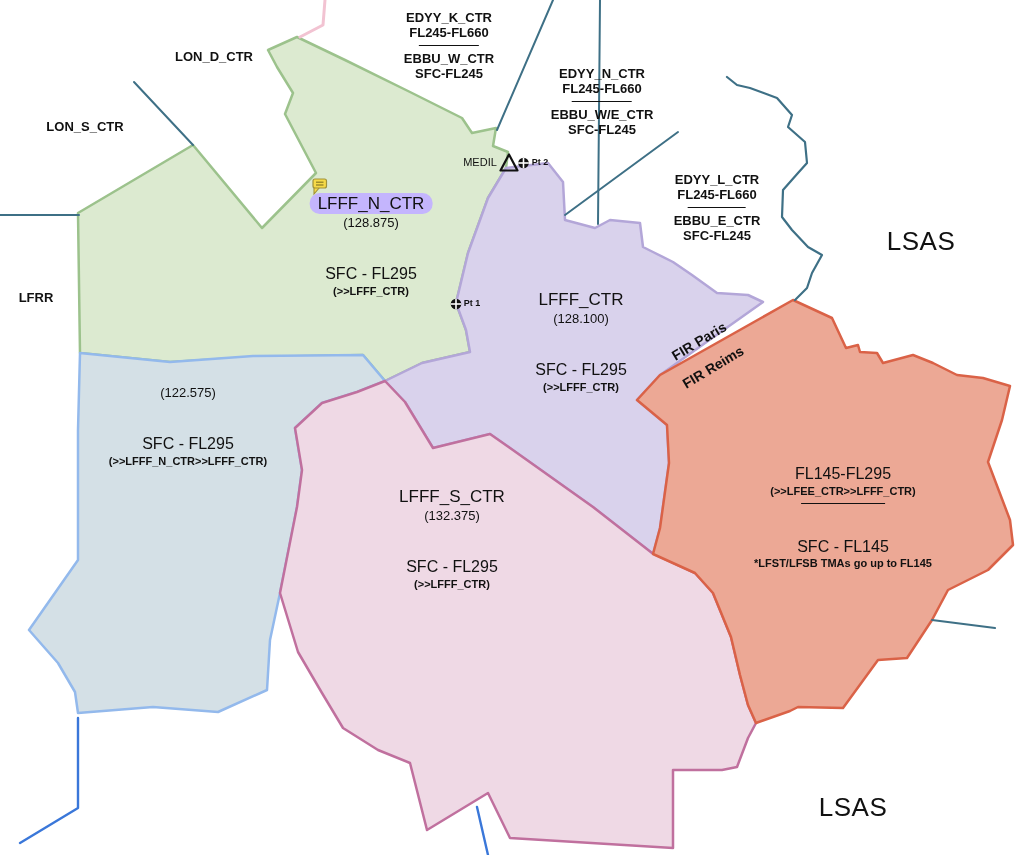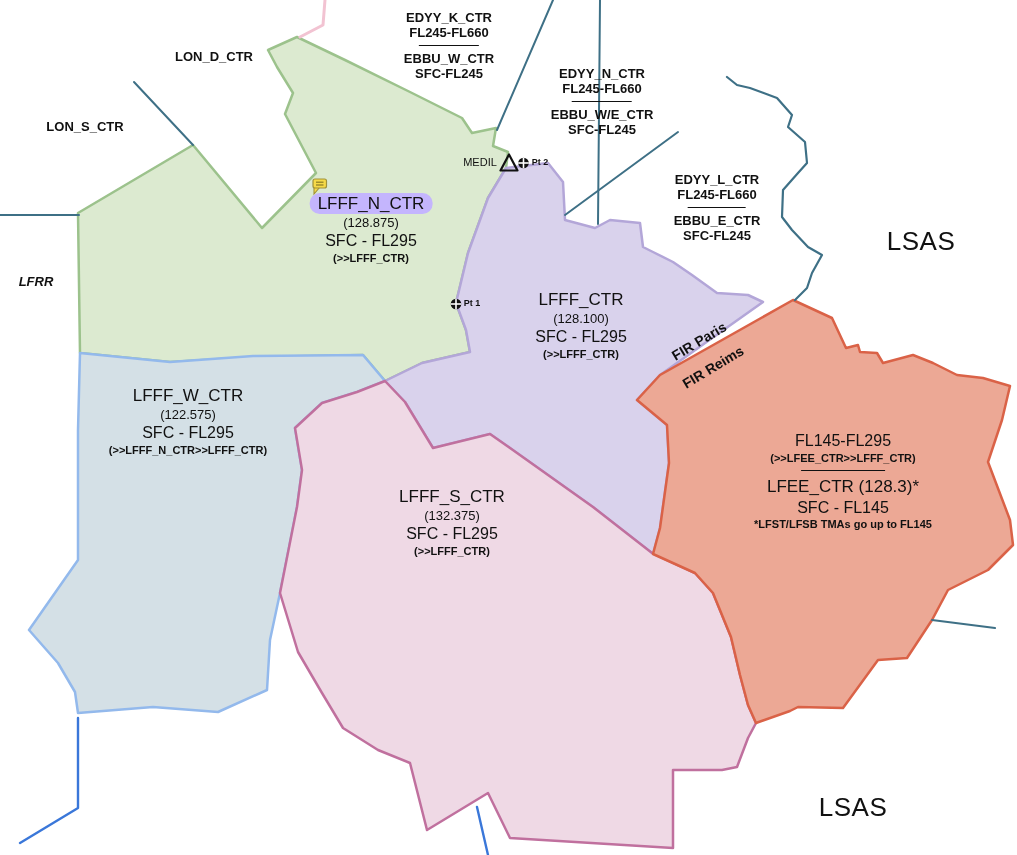--- a/index.html
+++ b/index.html
@@ -16,21 +16,21 @@
   .block{
     position:absolute;
     transform:translateX(-50%);
     text-align:center;
     white-space:nowrap;
     pointer-events:auto;
   }
   .rot{transform:translate(-50%,-50%) rotate(-31deg);}
   .l-title{font-size:17px;line-height:22px;font-weight:400;}
   .l-freq{font-size:13px;line-height:16px;}
-  .l-alt{font-size:16px;line-height:20px;}
+  .l-alt{font-size:16px;line-height:20px;margin-top:33px;}
   .l-hand{font-size:11px;font-weight:700;line-height:14px;}
   .l-note{font-size:11px;font-weight:700;line-height:13px;}
   .l-ext{font-size:13px;font-weight:600;line-height:15px;}
   .l-area{font-size:26px;line-height:30px;letter-spacing:0.5px;}
   .l-wpt{font-size:11px;font-weight:400;line-height:13px;}
   .l-pt{font-size:9px;font-weight:700;line-height:11px;}
   .l-fir{font-size:14px;font-weight:600;line-height:16px;}
   .divider{height:0;border-top:1.6px solid #111;margin:5px auto;}
   .hl{background:#c4b5fd;border-radius:10px;padding:1px 8px;}
 </style>
@@ -87,21 +87,21 @@
         <div class="divider" style="width: 58px;"></div>
         <div class="l-ext">EBBU_E_CTR</div>
         <div class="l-ext">SFC-FL245</div>
       </div>
       <div class="block" style="left: 214px; top: 49px;">
         <div class="l-ext">LON_D_CTR</div>
       </div>
       <div class="block" style="left: 85px; top: 119px;">
         <div class="l-ext">LON_S_CTR</div>
       </div>
-      <div class="block" style="left: 36px; top: 274px; font-style: italic;">
+      <div class="block" style="left: 36px; top: 290px;">
         <div class="l-ext">LFRR</div>
       </div>
       <div class="block" style="left: 921px; top: 226px;">
         <div class="l-area">LSAS</div>
       </div>
       <div class="block" style="left: 853px; top: 792px;">
         <div class="l-area">LSAS</div>
       </div>
       <div class="block" style="left: 371px; top: 193px;">
         <div class="l-title"><span class="hl">LFFF_N_CTR</span></div>
@@ -109,36 +109,34 @@
         <div class="l-alt">SFC - FL295</div>
         <div class="l-hand">(&gt;&gt;LFFF_CTR)</div>
       </div>
       <div class="block" style="left: 581px; top: 289px;">
         <div class="l-title">LFFF_CTR</div>
         <div class="l-freq">(128.100)</div>
         <div class="l-alt">SFC - FL295</div>
         <div class="l-hand">(&gt;&gt;LFFF_CTR)</div>
       </div>
       <div class="block" style="left: 188px; top: 385px;">
-        <div class="l-title">LFFF_W_CTR</div>
         <div class="l-freq">(122.575)</div>
         <div class="l-alt">SFC - FL295</div>
         <div class="l-hand">(&gt;&gt;LFFF_N_CTR&gt;&gt;LFFF_CTR)</div>
       </div>
       <div class="block" style="left: 452px; top: 486px;">
         <div class="l-title">LFFF_S_CTR</div>
         <div class="l-freq">(132.375)</div>
         <div class="l-alt">SFC - FL295</div>
         <div class="l-hand">(&gt;&gt;LFFF_CTR)</div>
       </div>
       <div class="block" style="left: 843px; top: 431px;">
         <div class="l-alt">FL145-FL295</div>
         <div class="l-hand">(&gt;&gt;LFEE_CTR&gt;&gt;LFFF_CTR)</div>
         <div class="divider" style="width: 84px;"></div>
-        <div class="l-title">LFEE_CTR (128.3)*</div>
         <div class="l-alt">SFC - FL145</div>
         <div class="l-note">*LFST/LFSB TMAs go up to FL145</div>
       </div>
       <div class="block" style="left: 480px; top: 156px;">
         <div class="l-wpt">MEDIL</div>
       </div>
       <div class="block" style="left: 540px; top: 157px;">
         <div class="l-pt">Pt 2</div>
       </div>
       <div class="block" style="left: 472px; top: 298px;">

